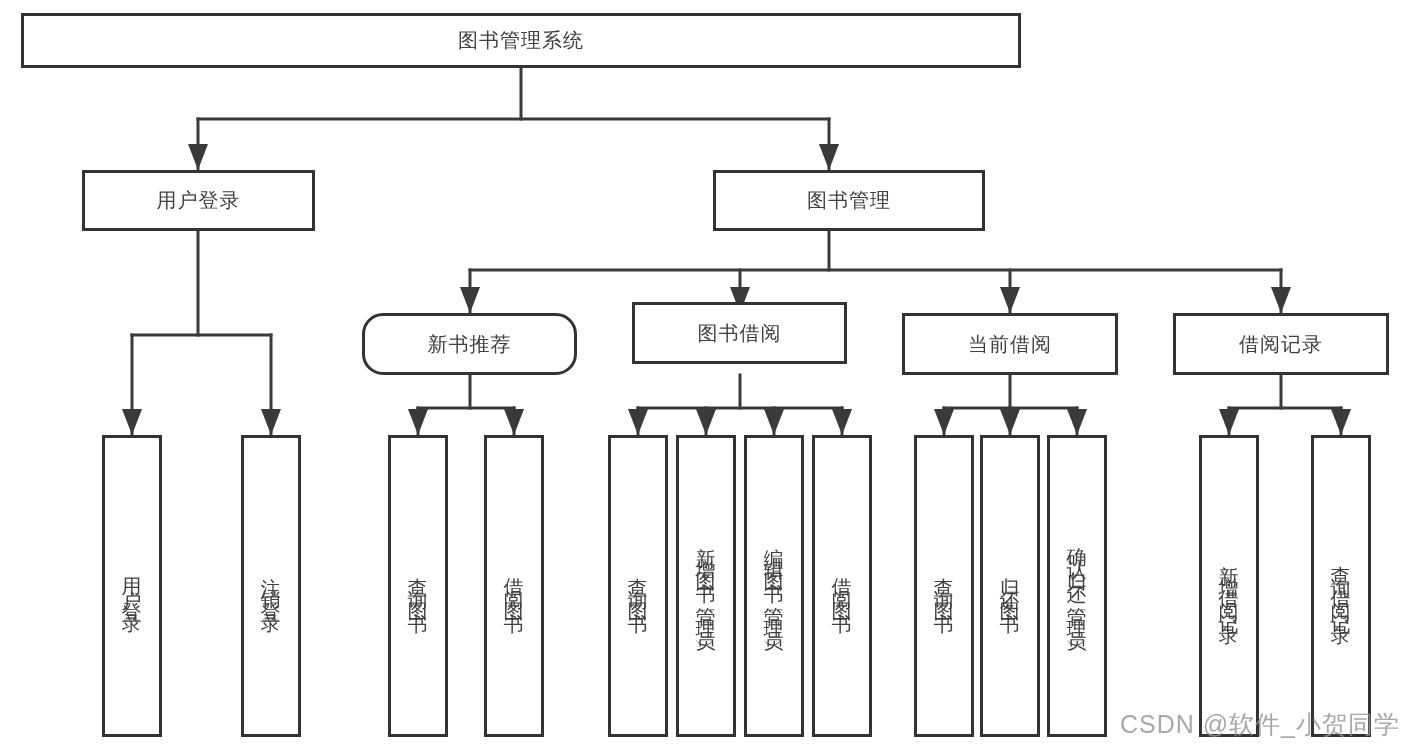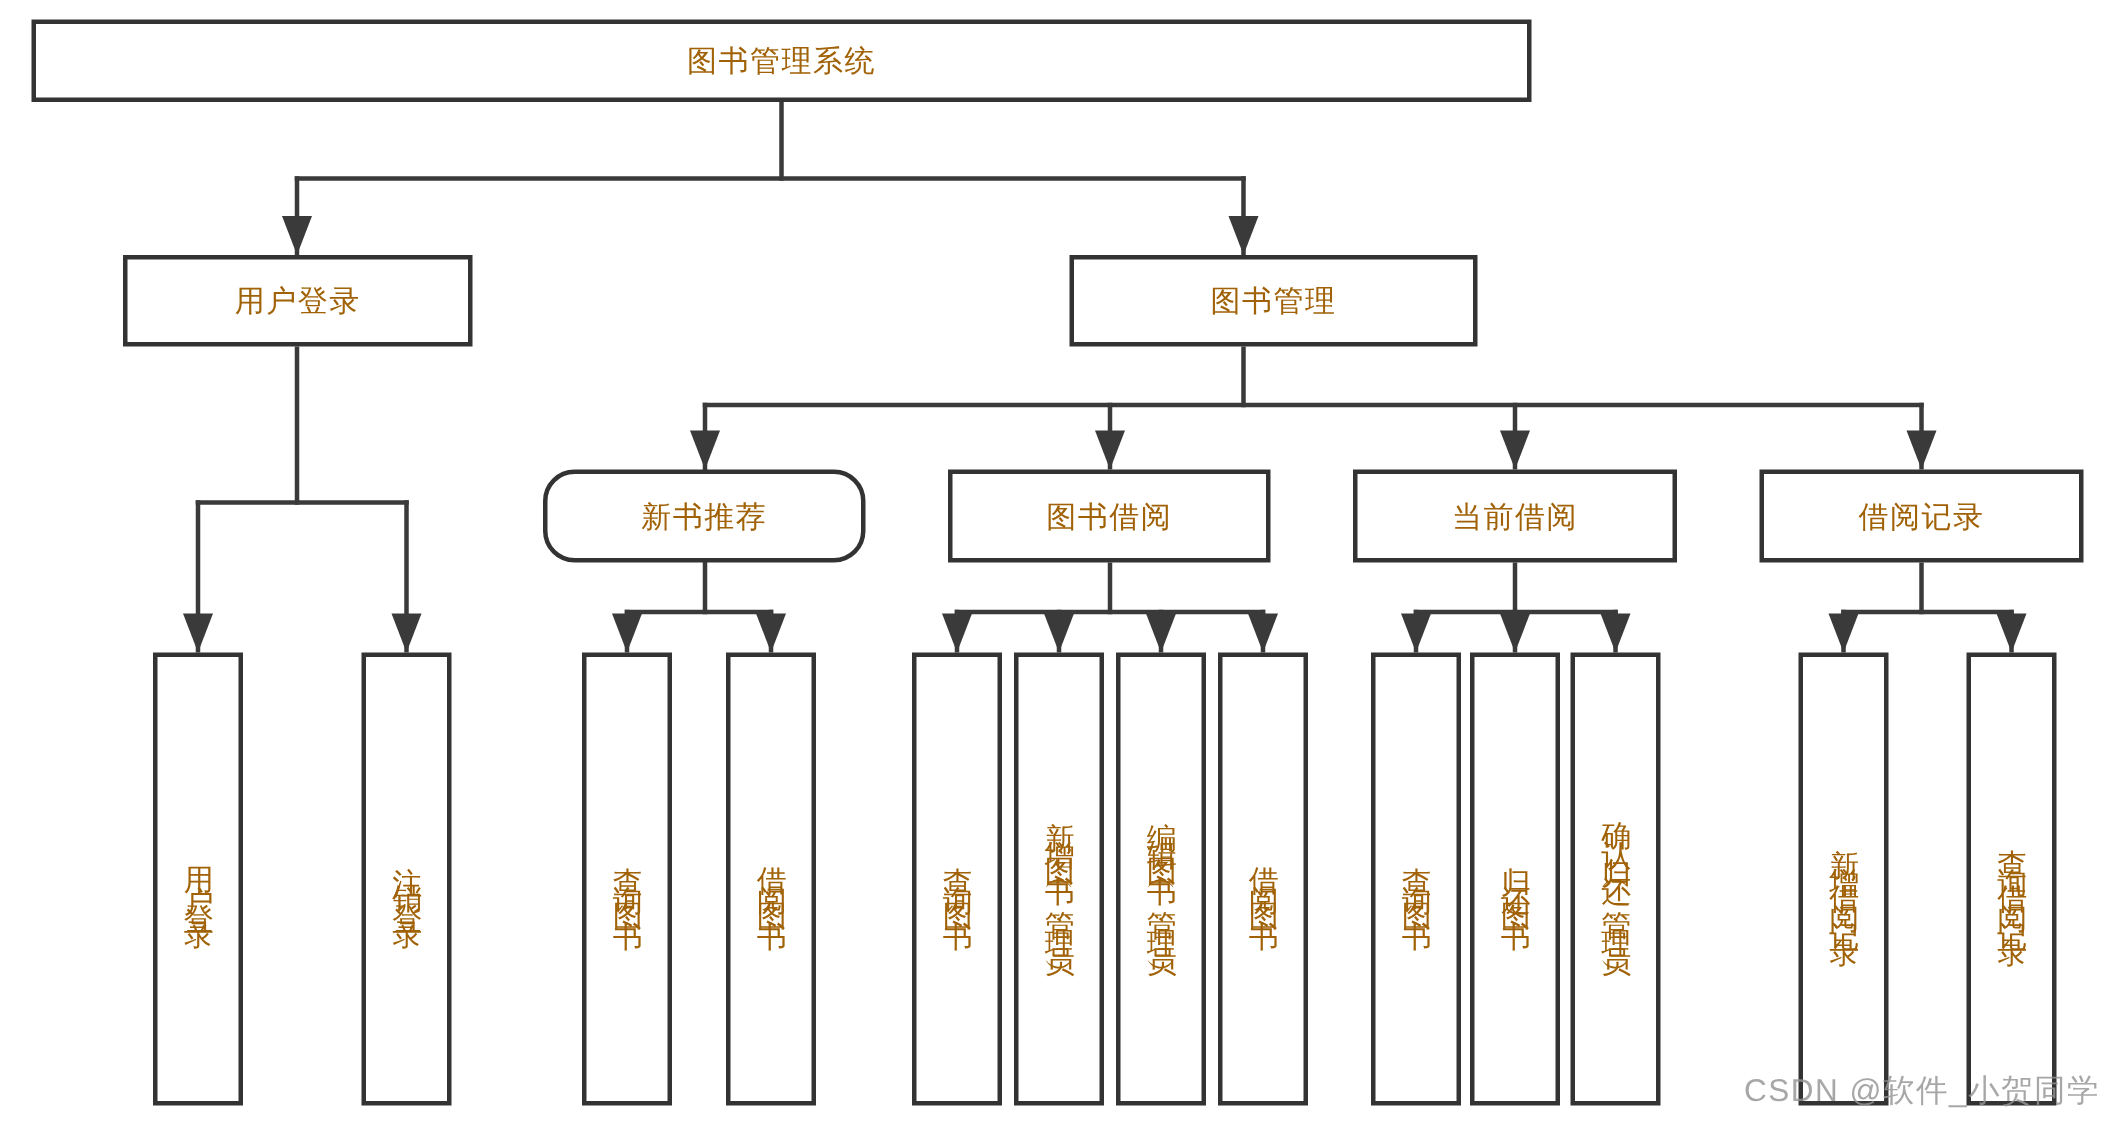--- a/index.html
+++ b/index.html
@@ -12,36 +12,36 @@
   }
   .connectors{position:absolute;left:0;top:0;z-index:1;}
   .node{
     position:absolute;
     box-sizing:border-box;
     background:#ffffff;
     border:3px solid #333333;
     display:flex;
     align-items:center;
     justify-content:center;
-    color:#a16207;
+    color:#404040;
     z-index:2;
   }
   .hbox{font-size:20px;letter-spacing:1px;}
   .vbox .vtext{
     writing-mode:vertical-rl;
     text-orientation:upright;
     font-size:20px;
     letter-spacing:12px;
     line-height:1;
     white-space:nowrap;
   }
   .watermark{
     position:absolute;
     right:5px;bottom:6px;
-    font-size:21px;
+    font-size:25px;
     color:rgba(148,148,148,0.82);
     letter-spacing:1px;
     z-index:5;
     white-space:nowrap;
   }
 </style>
 </head>
 <body>
 
 <div class="canvas">
@@ -119,21 +119,21 @@
   <div class="node hbox" style="left:82px;top:170px;width:233px;height:61px;">
     <span>用户登录</span>
   </div>
   <div class="node hbox" style="left:713px;top:170px;width:272px;height:61px;">
     <span>图书管理</span>
   </div>
 
   <div class="node hbox" style="left:362px;top:313px;width:215px;height:62px;border-radius:21px;">
     <span>新书推荐</span>
   </div>
-  <div class="node hbox" style="left:632px;top:313px;width:215px;height:62px;">
+  <div class="node hbox" style="left:632px;top:302px;width:215px;height:62px;">
     <span>图书借阅</span>
   </div>
   <div class="node hbox" style="left:902px;top:313px;width:216px;height:62px;">
     <span>当前借阅</span>
   </div>
   <div class="node hbox" style="left:1173px;top:313px;width:216px;height:62px;">
     <span>借阅记录</span>
   </div>
 
   <div class="node vbox" style="left:102px;top:435px;width:60px;height:302px;">

